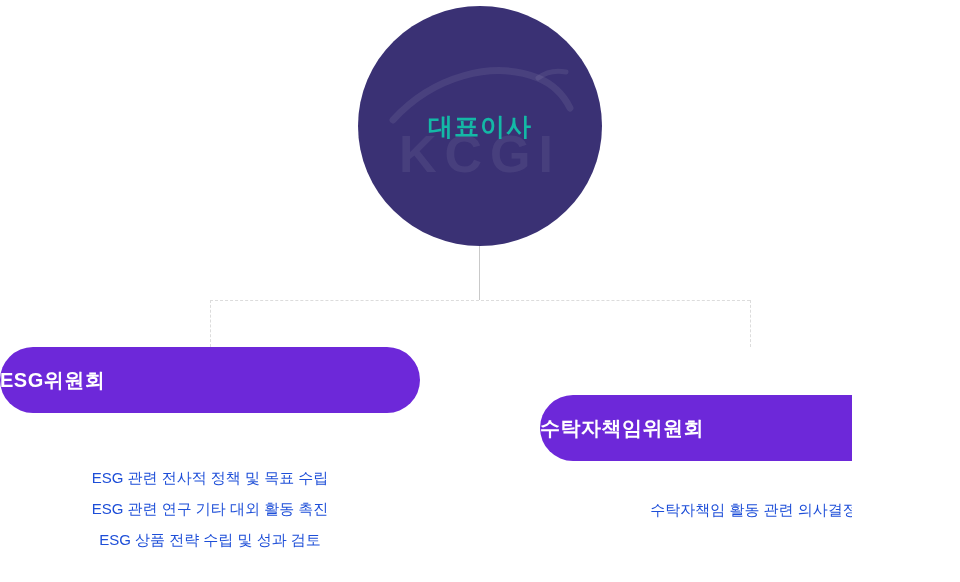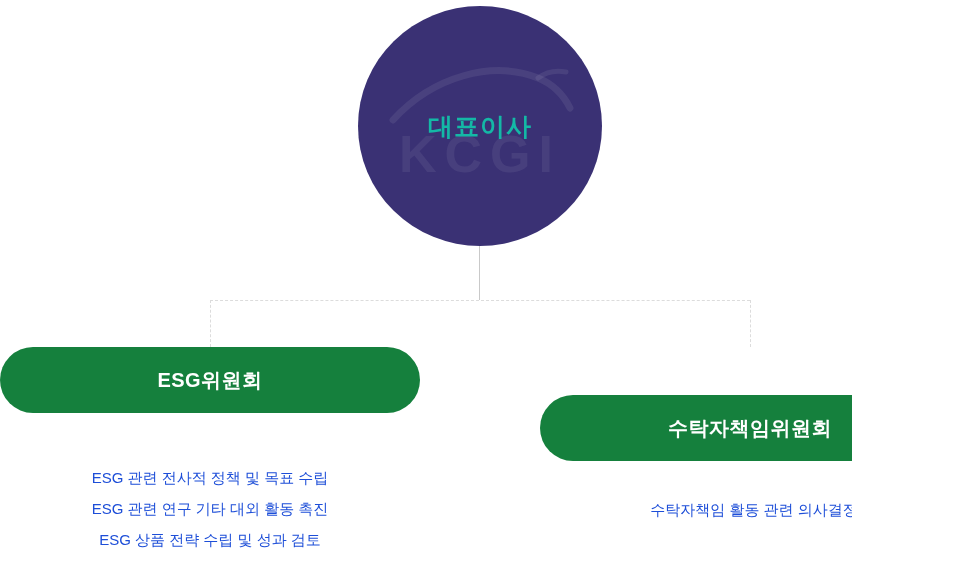--- a/index.html
+++ b/index.html
@@ -94,25 +94,24 @@
     border-left: 1px dashed #dcdcdc;
   }
 
   
   .committee-box {
     position: absolute;
     top: 347px;
     width: 420px;
     height: 66px;
     border-radius: 33px;
-    background: #15803d;
+    background: #6d28d9;
     color: #ffffff;
     display: flex;
     align-items: center;
-    justify-content: center;
     font-size: 20px;
     font-weight: bold;
     letter-spacing: 0.5px;
   }
   .committee-box.left { left: 0; }
   .committee-box.right { left: 540px; margin-top: 48px; }
 
   
   .details {
     position: absolute;

